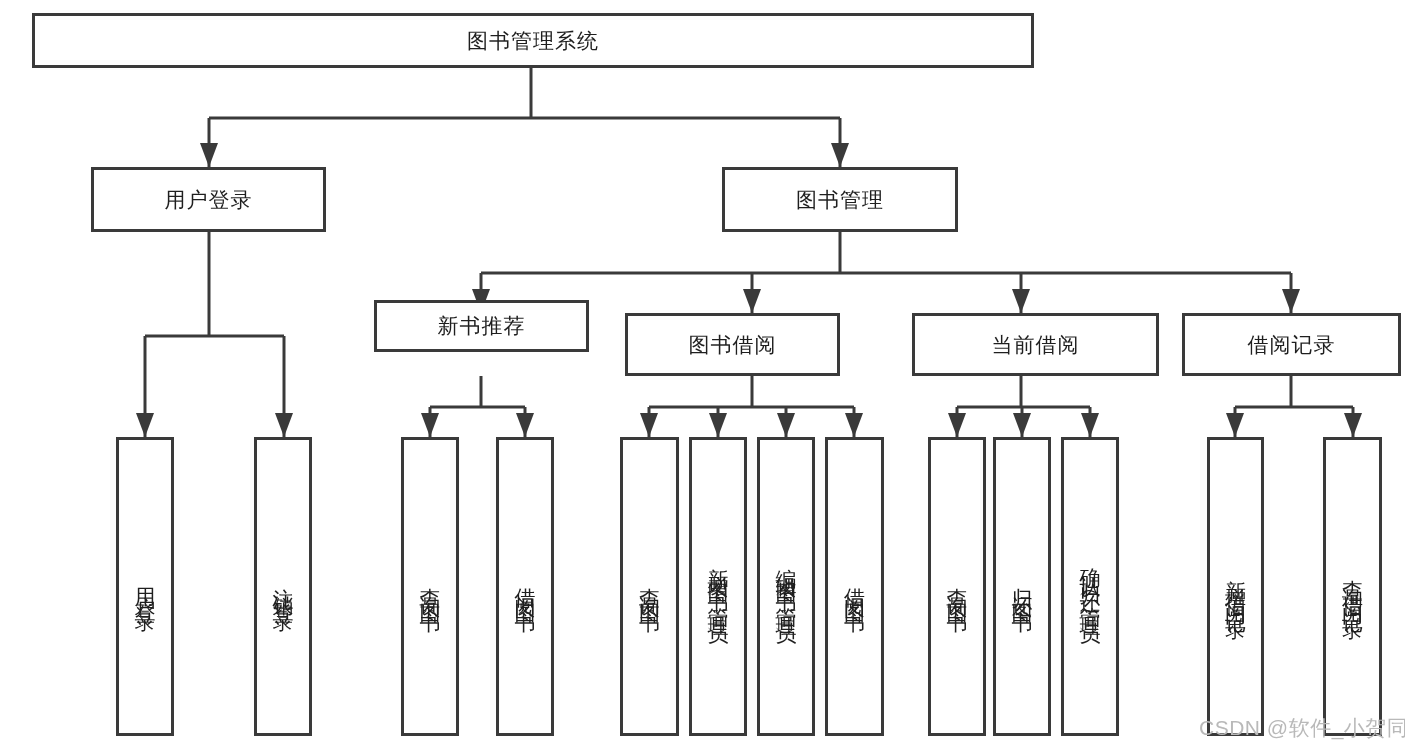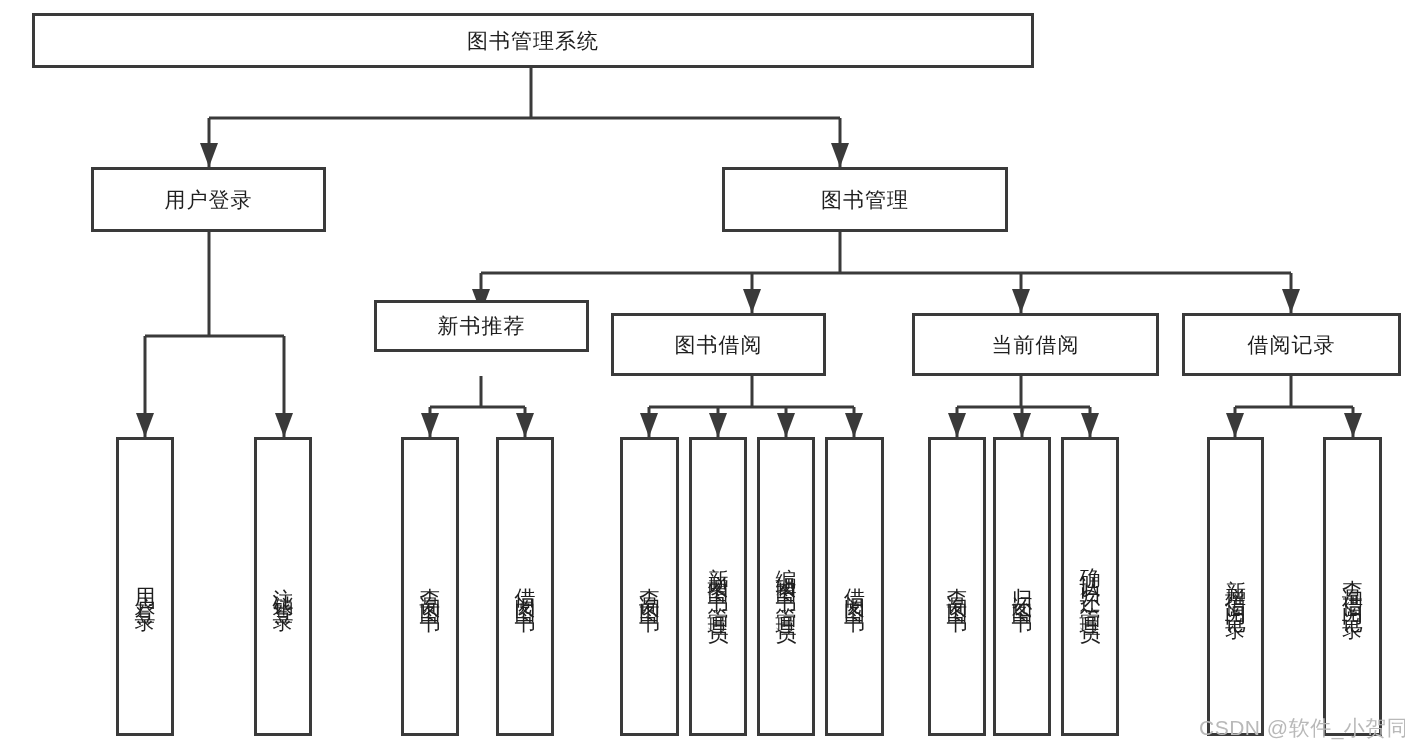--- a/index.html
+++ b/index.html
@@ -87,24 +87,24 @@
     <path d="M1079,407 V437" marker-end="url(#arrow)"></path>
 
     <path d="M1280,376 V407 M1224,407 H1342"></path>
     <path d="M1224,407 V437" marker-end="url(#arrow)"></path>
     <path d="M1342,407 V437" marker-end="url(#arrow)"></path>
   </svg>
 
   <div class="box" style="left:21px;top:13px;width:1002px;height:55px;">图书管理系统</div>
 
   <div class="box" style="left:80px;top:167px;width:235px;height:65px;">用户登录</div>
-  <div class="box" style="left:711px;top:167px;width:286px;height:65px;">图书管理</div>
+  <div class="box" style="left:711px;top:167px;width:236px;height:65px;">图书管理</div>
 
   <div class="box" style="left:363px;top:300px;width:215px;height:52px;">新书推荐</div>
-  <div class="box" style="left:600px;top:313px;width:215px;height:63px;">图书借阅</div>
+  <div class="box" style="left:614px;top:313px;width:215px;height:63px;">图书借阅</div>
   <div class="box" style="left:901px;top:313px;width:247px;height:63px;">当前借阅</div>
   <div class="box" style="left:1171px;top:313px;width:219px;height:63px;">借阅记录</div>
 
   <div class="box leaf" style="left:105px;top:437px;width:58px;height:299px;">
     <span>用户登录</span>
     </div>
   <div class="box leaf" style="left:243px;top:437px;width:58px;height:299px;">
     <span>注销登录</span>
     </div>
 

